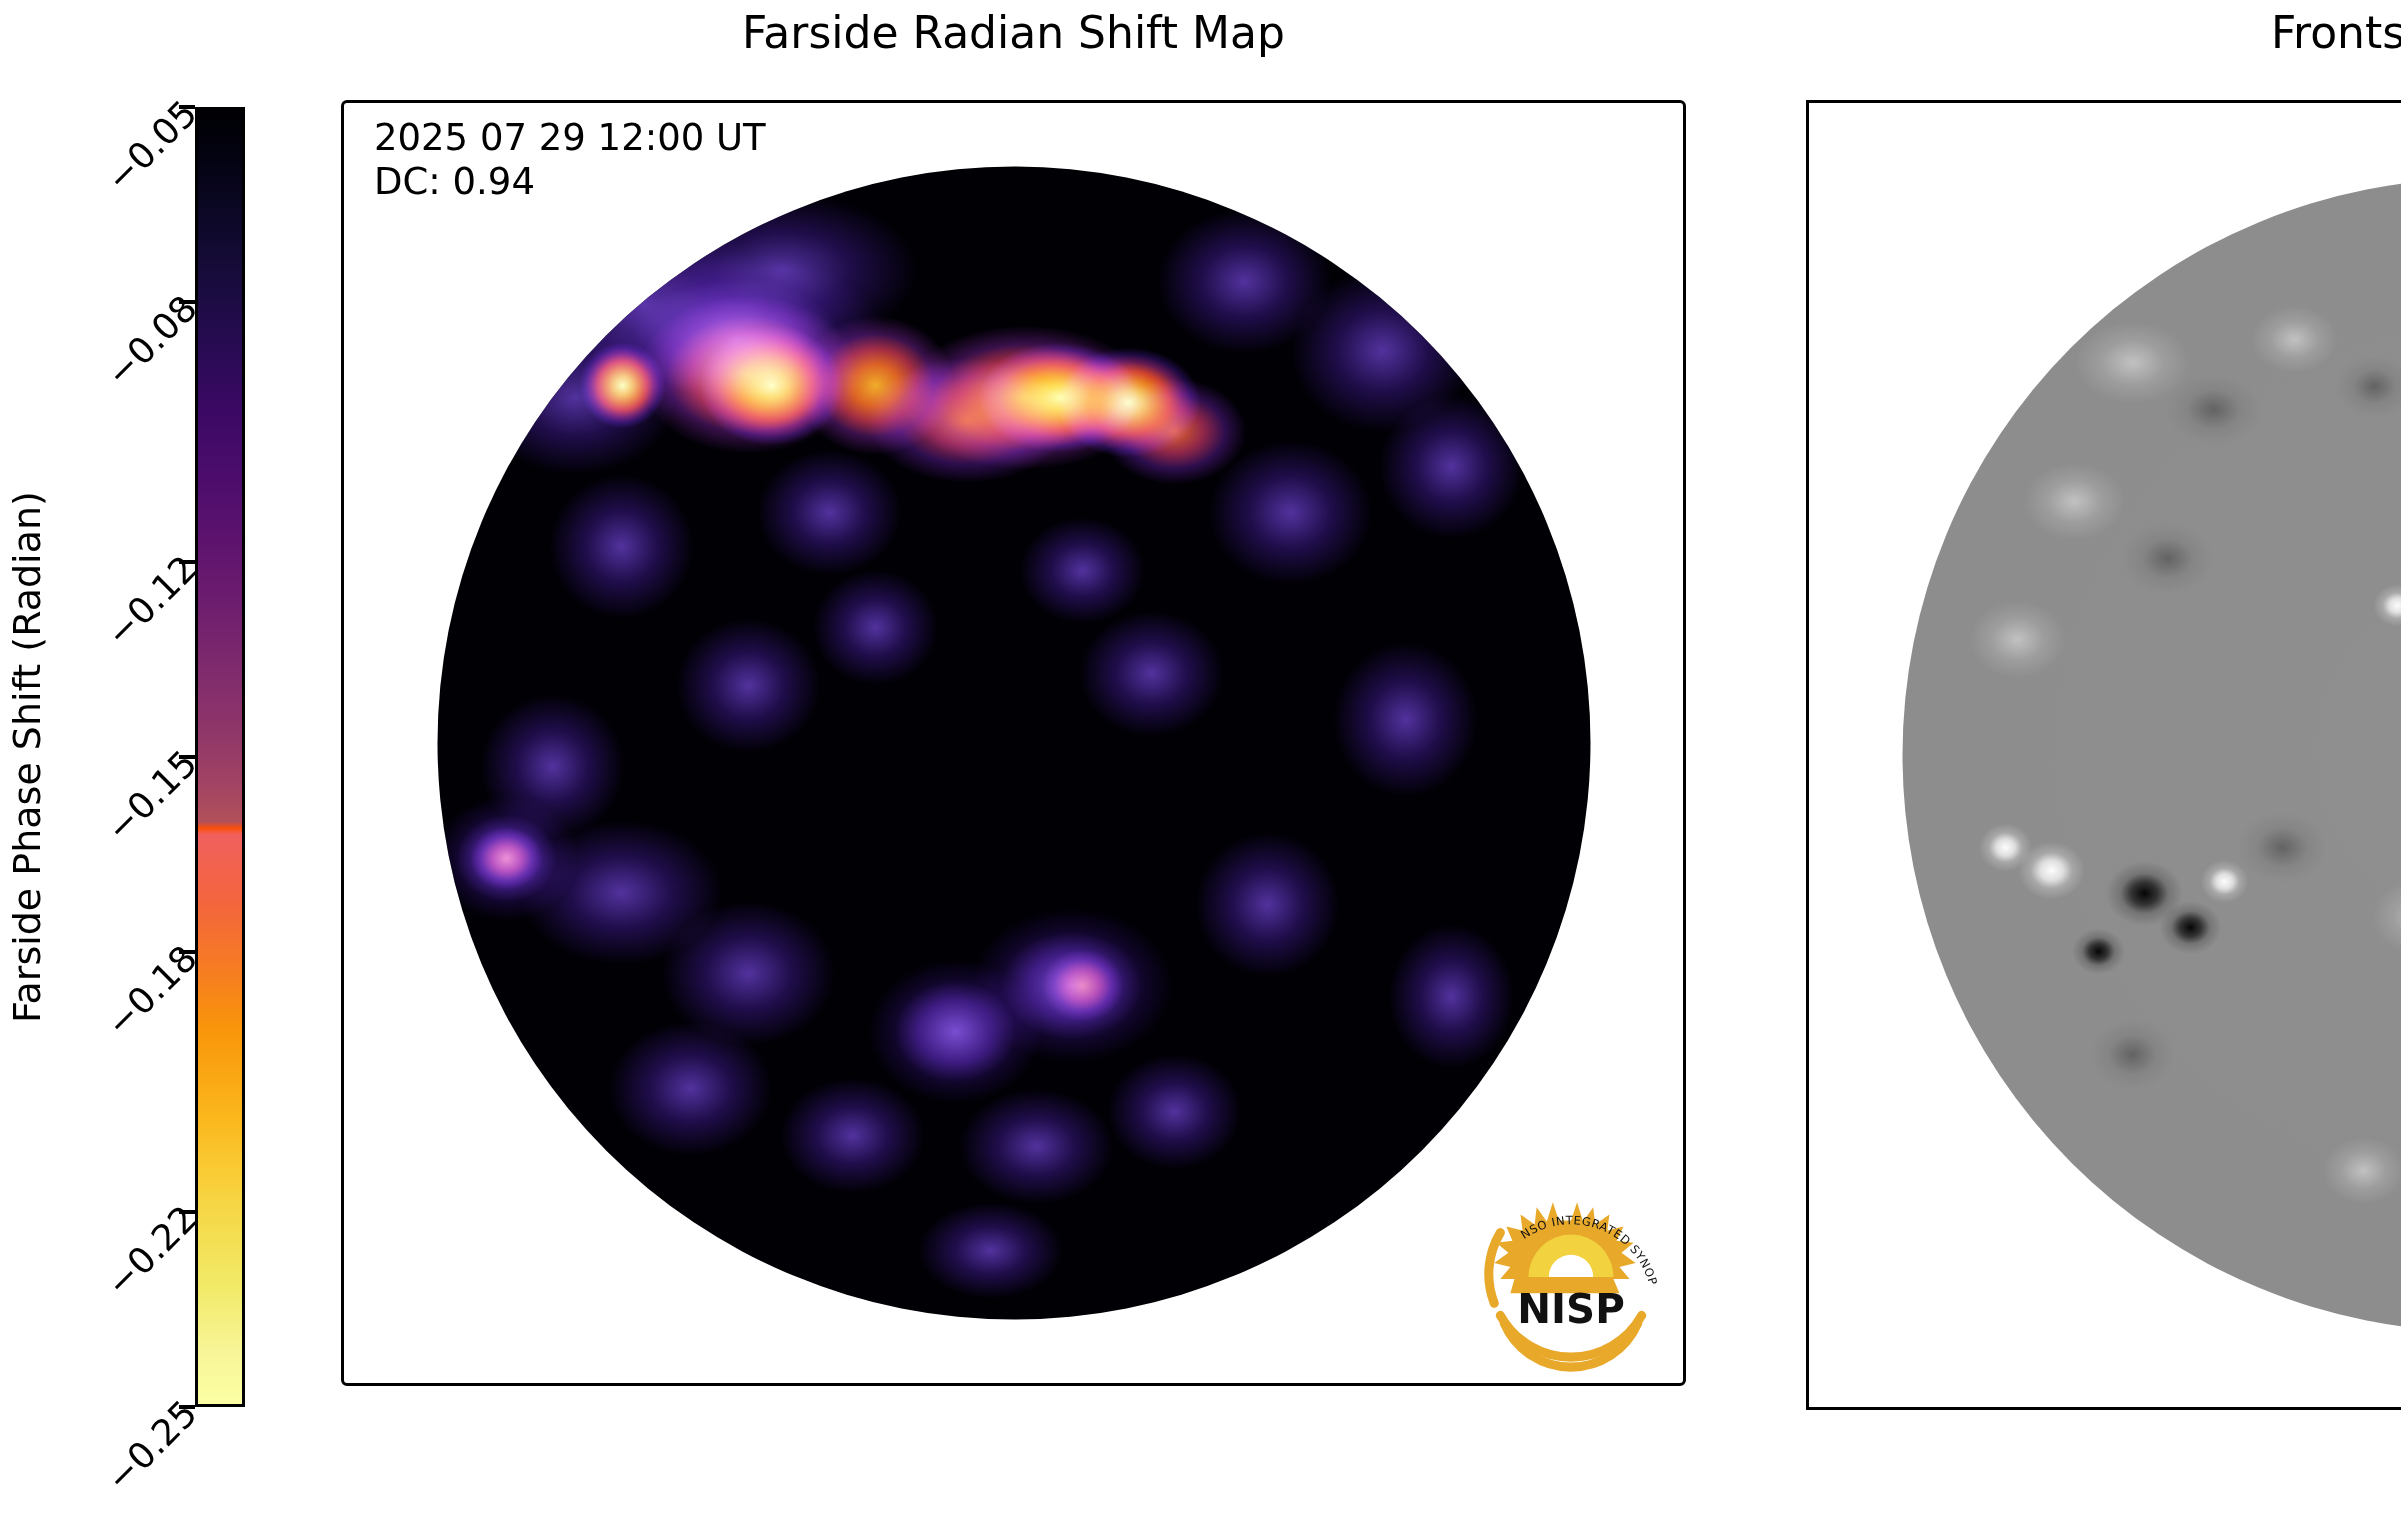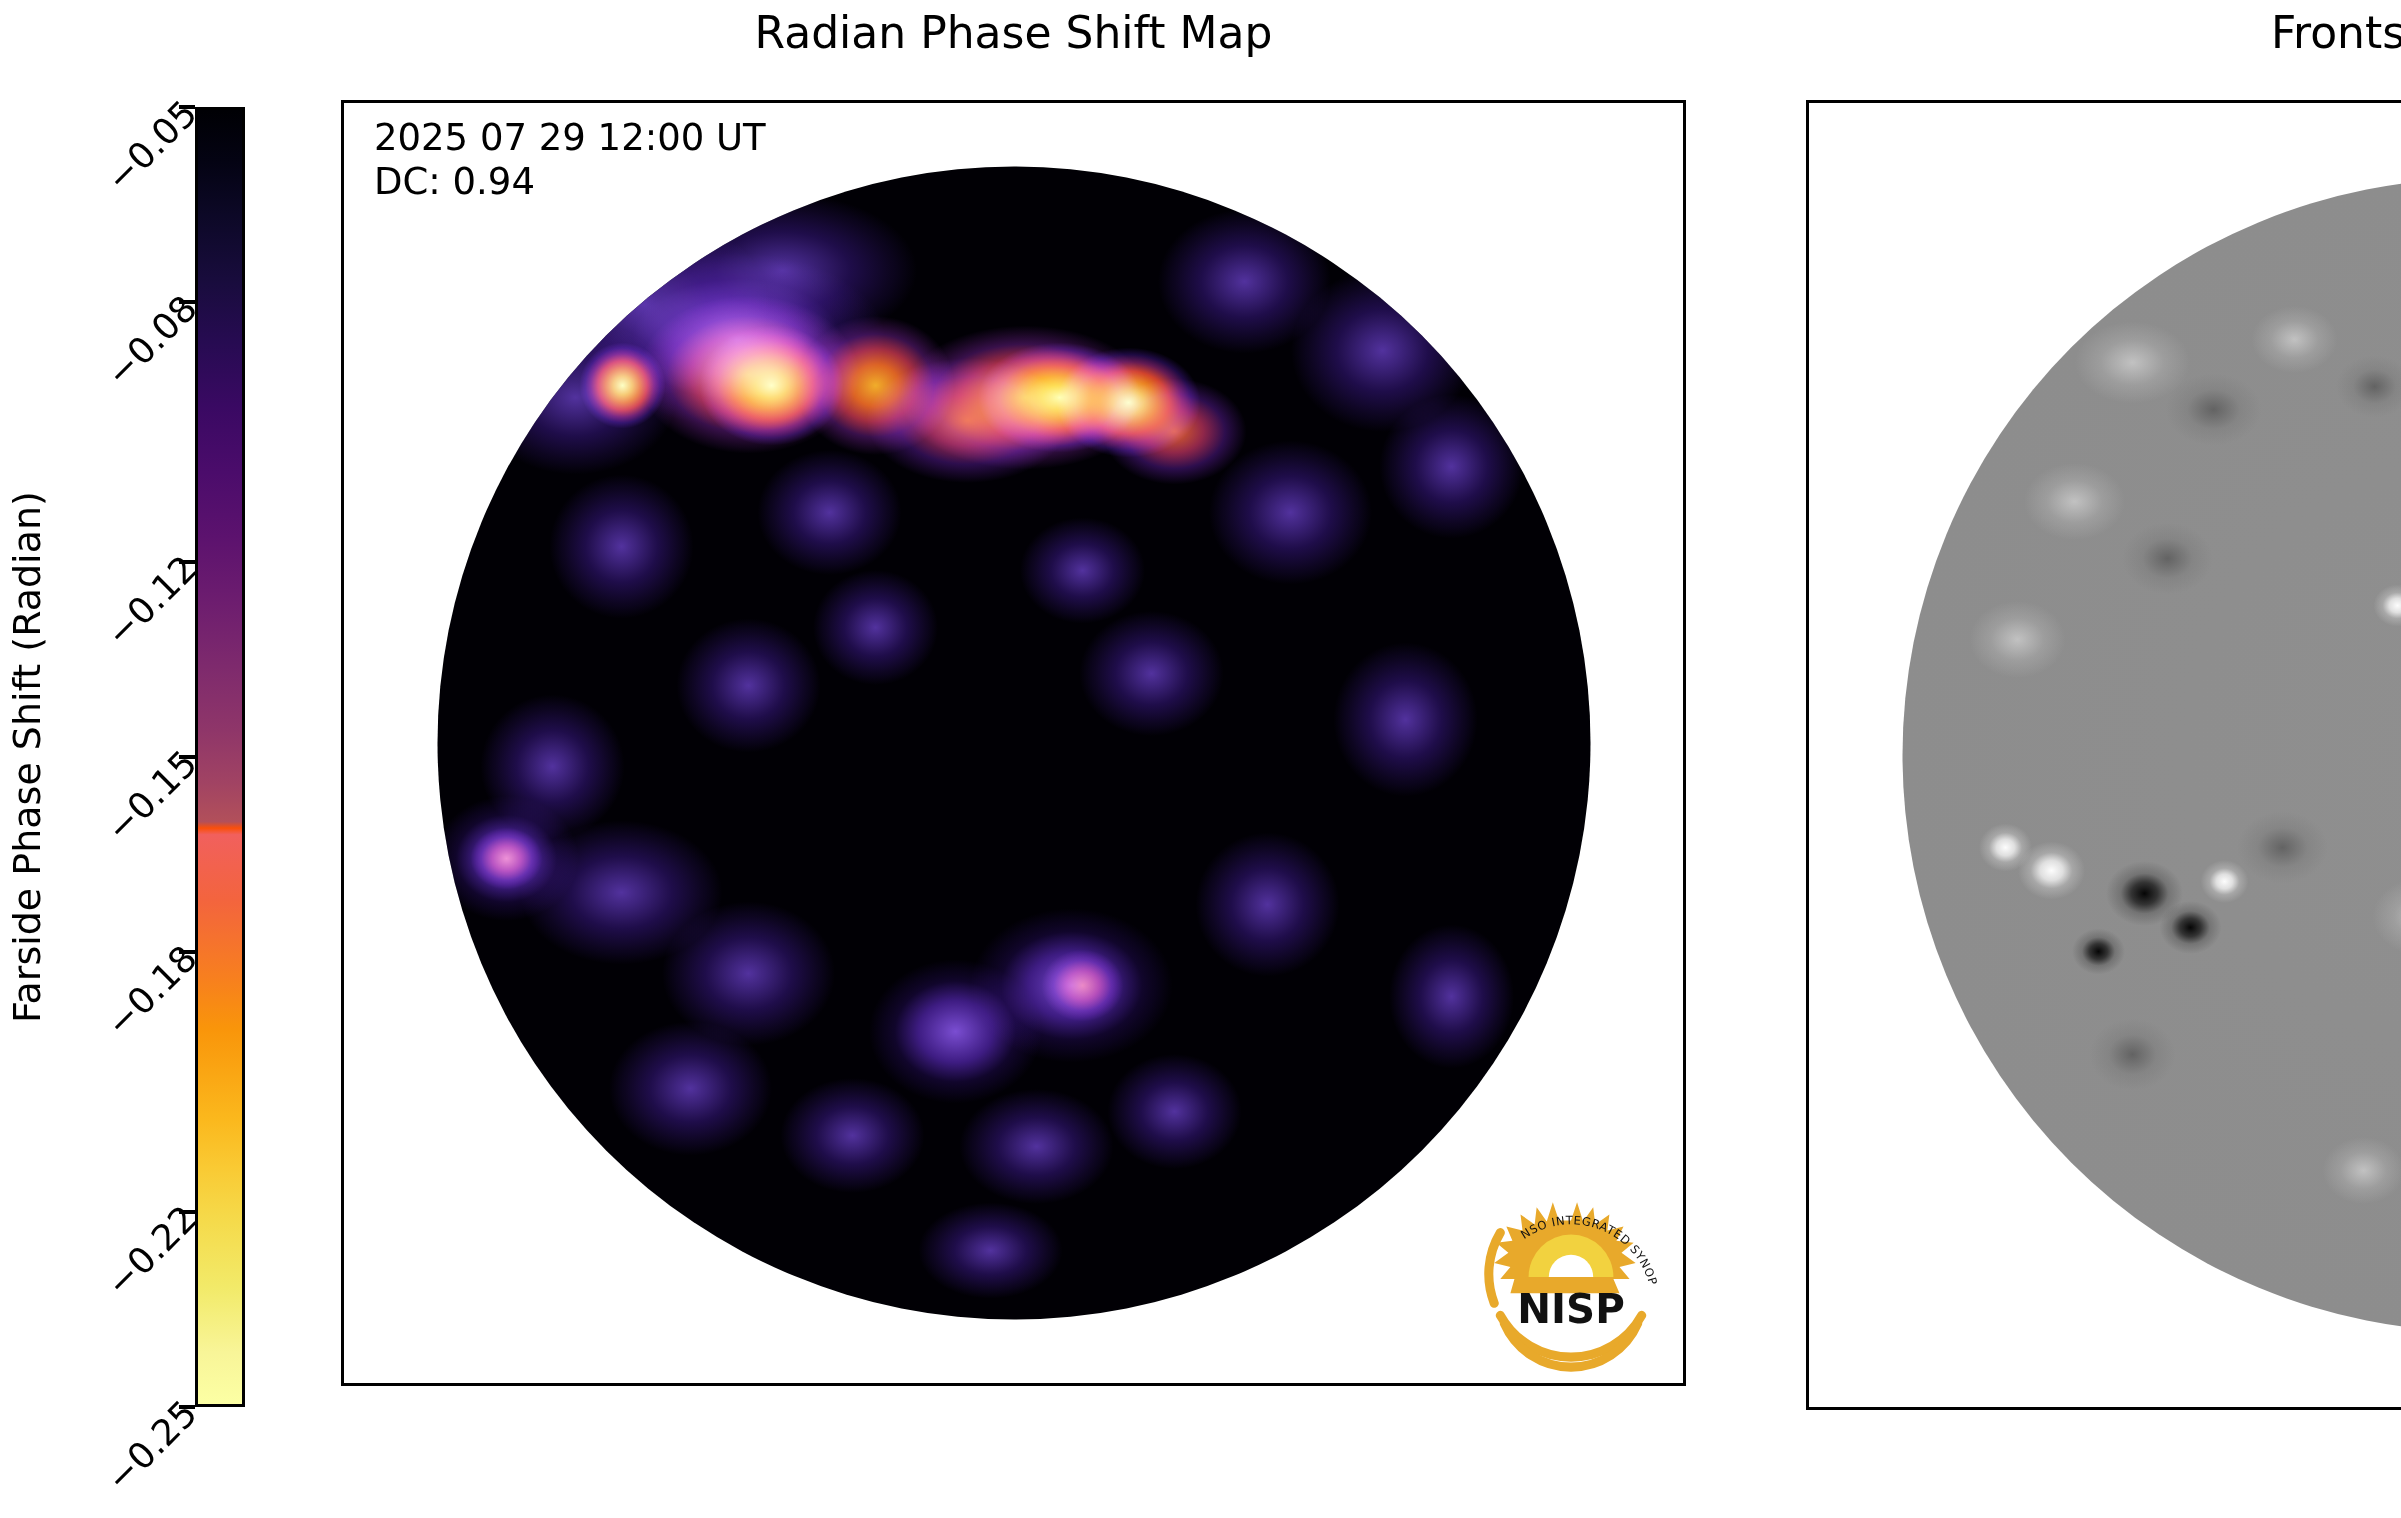--- a/index.html
+++ b/index.html
@@ -142,21 +142,21 @@
   }
 
   
   .axes-frame {
     position: absolute;
     border: 3.4px solid #000000;
     box-sizing: border-box;
     background: #ffffff;
     overflow: hidden;
   }
-  #axes-left  { left: 341px;  top: 100px; width: 1345px; height: 1286px; }
+  #axes-left  { left: 341px;  top: 100px; width: 1345px; height: 1286px; border-radius: 6px; }
   #axes-right { left: 1806px; top: 100px; width: 1345px; height: 1310px; }
 
   
   #annotation {
     position: absolute;
     left: 30px;
     top: 13.4px;
     font-size: 37px;
     line-height: 1.18;
     color: #000000;
@@ -278,21 +278,21 @@
     bottom: 6.7px;
     z-index: 9;
   }
   .nisp-logo svg { width: 100%; height: 100%; display: block; }
 </style>
 </head>
 <body>
 
 <div id="figure">
 
-  <div class="panel-title" id="title-left">Radian Phase Shift Map</div>
+  <div class="panel-title" id="title-left">Farside Radian Shift Map</div>
 
   <div class="panel-title" id="title-right">Frontside Mag Map</div>
 
   <div id="cbar-axis-label">
     <span>Farside Phase Shift (Radian)</span>
   </div>
 
   <div id="cbar-wrap">
     <div id="cbar-gradient" class="inferno-r"></div>
     <div id="cbar-ticks">

